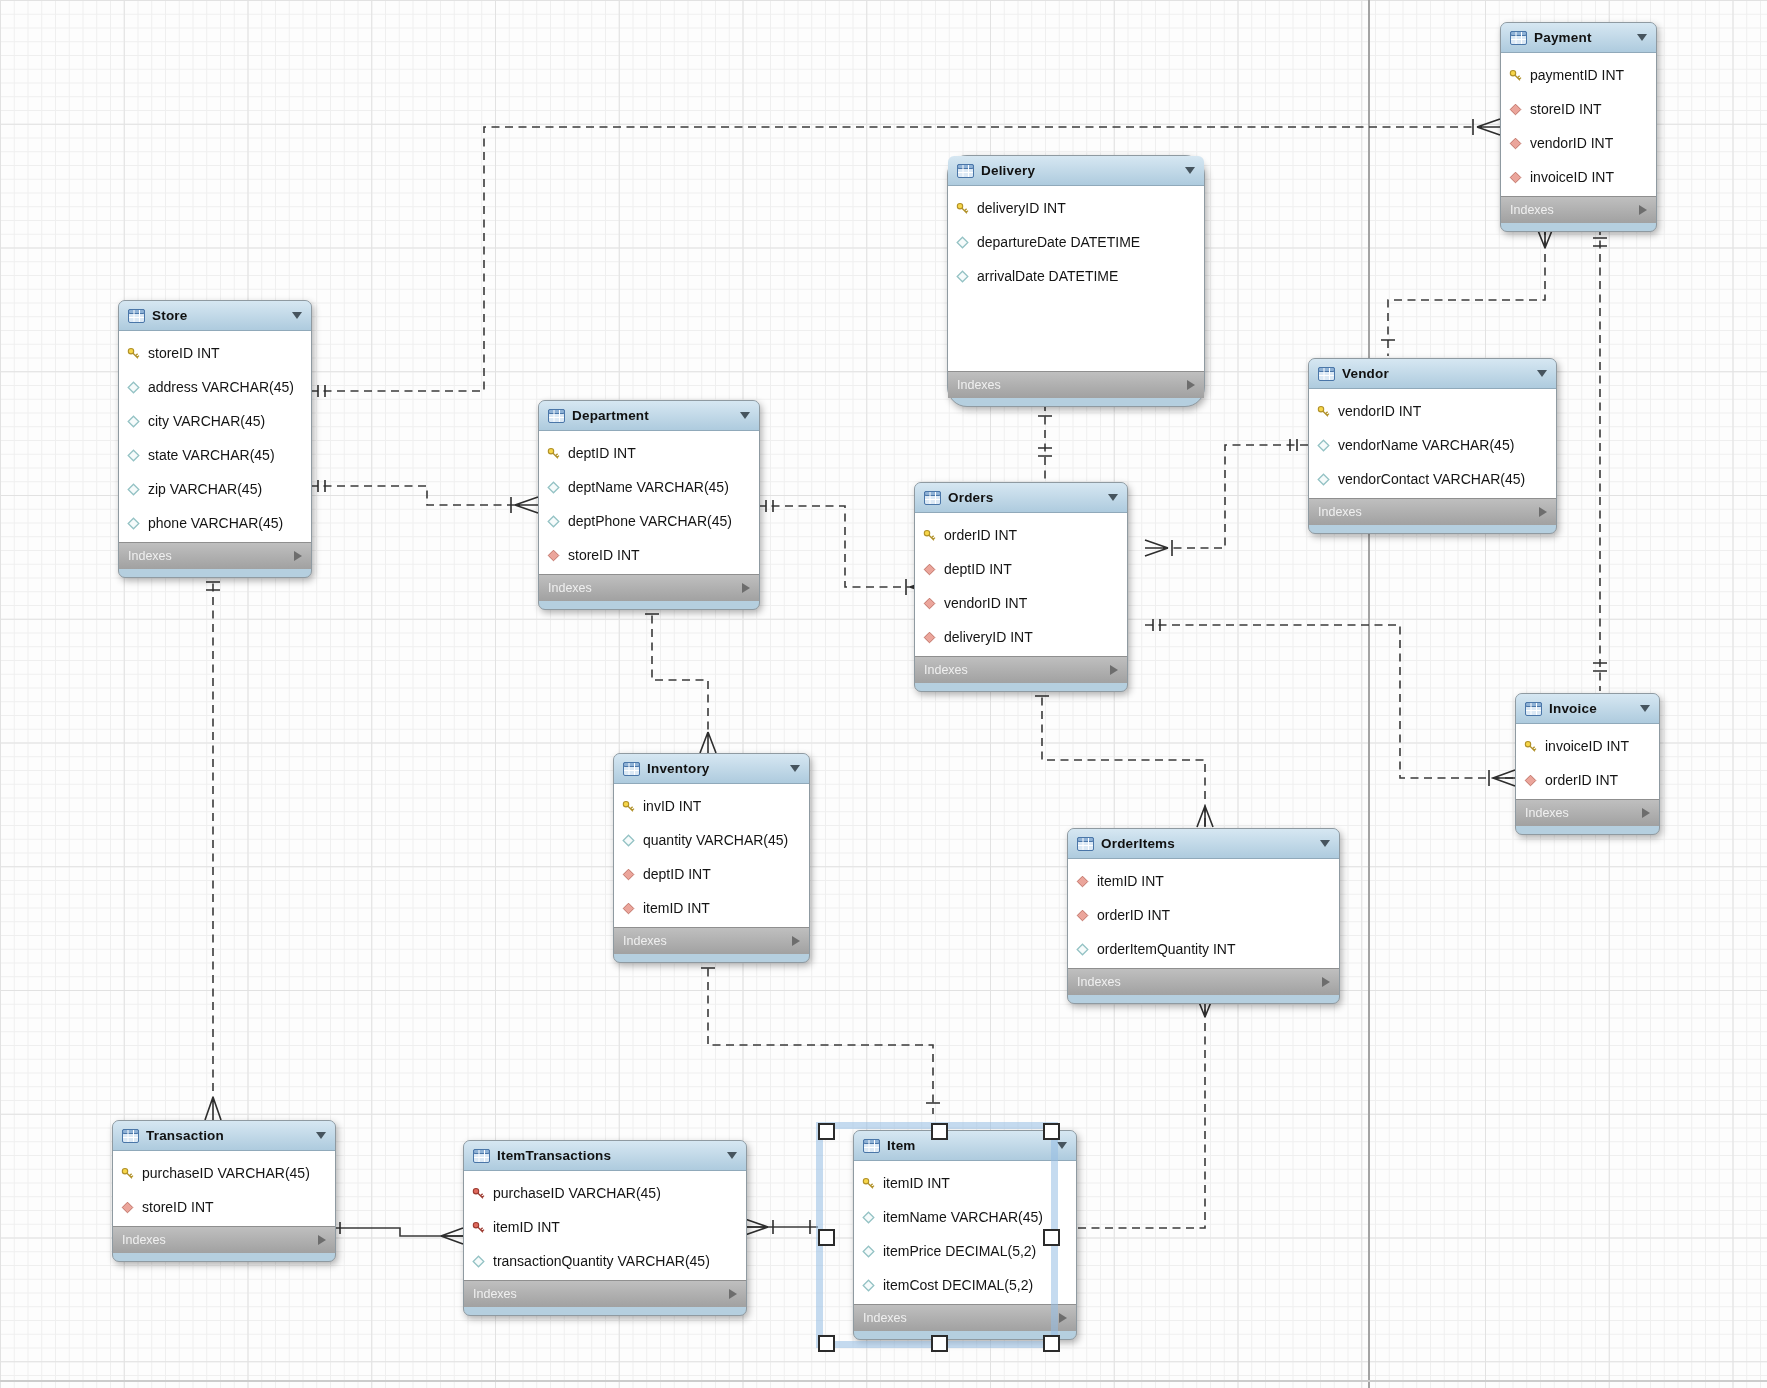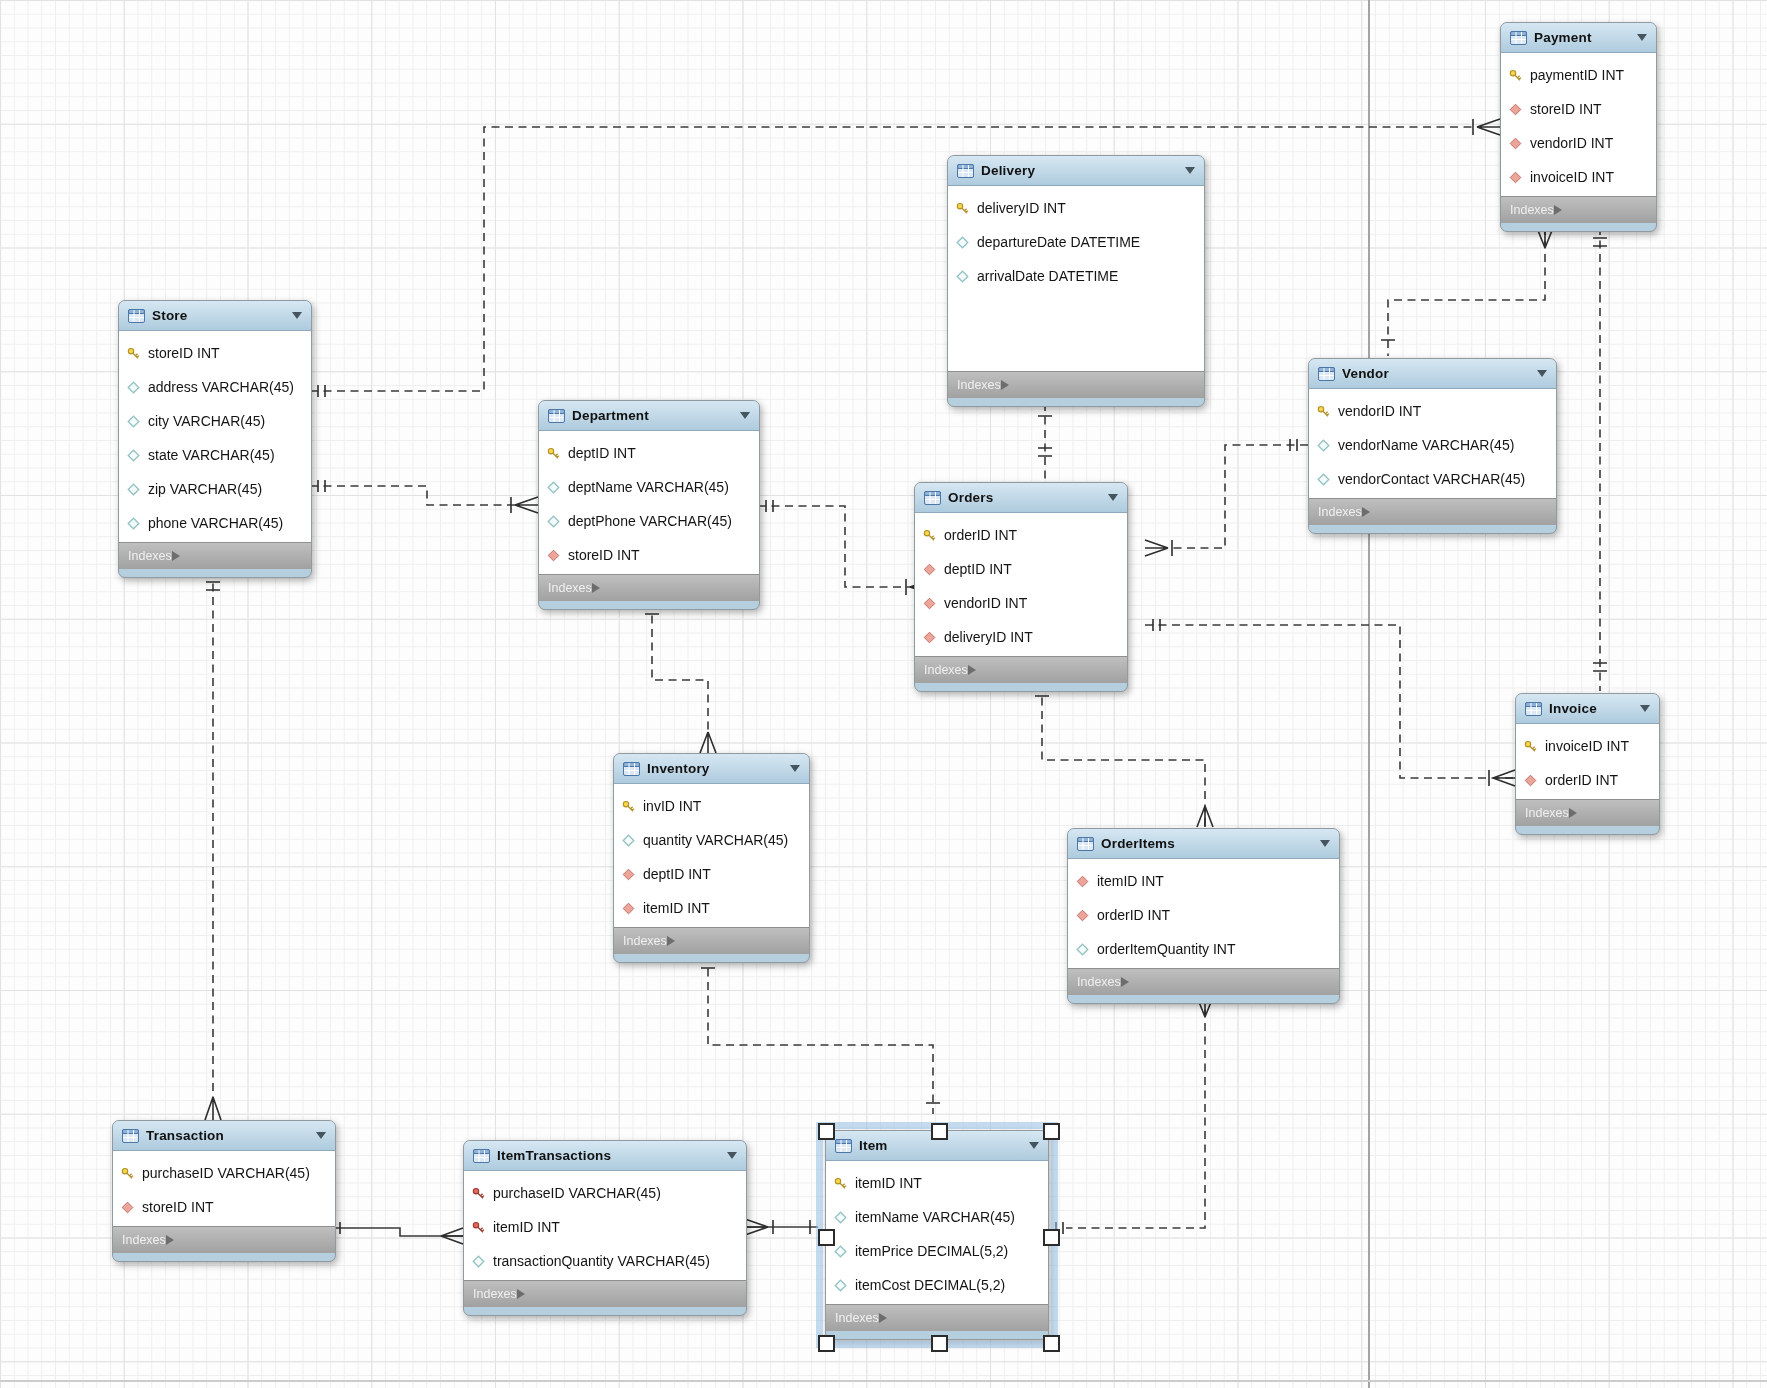--- a/index.html
+++ b/index.html
@@ -33,21 +33,21 @@
     height:29px;display:flex;align-items:center;gap:7px;padding:0 9px;
     background:linear-gradient(#d6e7f2,#aecbde);
     border-bottom:1px solid #90a9ba;border-radius:6px 6px 0 0;
   }
   .etitle{font-size:13.5px;font-weight:bold;color:#111;letter-spacing:.2px;}
   .collapse-tri{margin-left:auto;width:0;height:0;border-left:5.5px solid transparent;border-right:5.5px solid transparent;border-top:7px solid #46545e;}
   .ebody{background:#ffffff;padding:5px 0 2px 0;}
   .erow{height:34px;display:flex;align-items:center;gap:8px;padding:0 8px;font-size:14px;color:#141414;white-space:nowrap;}
   .colicon{flex:0 0 13px;height:13px;display:inline-block;}
   .efoot{
-    height:26px;display:flex;align-items:center;padding:0 9px;
+    height:26px;display:flex;align-items:center;justify-content:space-between;padding:0 9px;
     background:linear-gradient(#bfbfbf,#a1a1a1);border-top:1px solid #8f8f8f;
     color:#f0f0f0;font-size:12.5px;
   }
   .expand-tri{width:0;height:0;border-top:5.5px solid transparent;border-bottom:5.5px solid transparent;border-left:8px solid #6d6d6d;}
   .sel-ring{position:absolute;border:7px solid rgba(150,190,228,.55);z-index:1;}
   .sel-handle{position:absolute;width:13px;height:13px;background:#ffffff;border:2px solid #2b2b2b;z-index:3;}
 </style>
 </head>
 <body>
 
@@ -170,21 +170,21 @@
                 <polygon points="6.5,1.2 11.8,6.5 6.5,11.8 1.2,6.5" fill="#eba59b" stroke="#bf6f63" stroke-width="1"></polygon>
               </svg></span>
             <span>invoiceID INT</span>
           </div>
         </div>
         <div class="efoot">
           <span>Indexes</span>
           <span class="expand-tri"></span>
         </div>
       </div>
-      <div class="etable" style="left: 947px; top: 155px; width: 256px;">
+      <div class="etable" style="left: 947px; top: 155px; width: 256px; border-radius: 20px;">
         <div class="ehead">
           <span class="colicon" style="flex-basis: 17px;"><svg width="17" height="14" viewBox="0 0 17 14">
               <rect x="0.5" y="0.5" width="16" height="13" rx="1.5" fill="#dcE9f5" stroke="#4a76a8"></rect>
               <rect x="0.5" y="0.5" width="16" height="4" rx="1.5" fill="#8fb2d6" stroke="#4a76a8"></rect>
               <path d="M6 1 V13 M11.5 1 V13 M1 8.5 H16" stroke="#ffffff" stroke-width="1"></path>
             </svg></span>
           <span class="etitle">Delivery</span>
           <span class="collapse-tri"></span>
         </div>
         <div class="ebody" style="padding-bottom: 78px;">
@@ -555,21 +555,21 @@
               </svg></span>
             <span>transactionQuantity VARCHAR(45)</span>
           </div>
         </div>
         <div class="efoot">
           <span>Indexes</span>
           <span class="expand-tri"></span>
         </div>
       </div>
       <div class="sel-ring" style="left: 816px; top: 1122px; width: 228px; height: 212px;"></div>
-      <div class="etable" id="selected-table" style="left: 825px; top: 1130px; width: 222px;">
+      <div class="etable" id="selected-table" style="left: 853px; top: 1130px; width: 222px;">
         <div class="ehead">
           <span class="colicon" style="flex-basis: 17px;"><svg width="17" height="14" viewBox="0 0 17 14">
               <rect x="0.5" y="0.5" width="16" height="13" rx="1.5" fill="#dcE9f5" stroke="#4a76a8"></rect>
               <rect x="0.5" y="0.5" width="16" height="4" rx="1.5" fill="#8fb2d6" stroke="#4a76a8"></rect>
               <path d="M6 1 V13 M11.5 1 V13 M1 8.5 H16" stroke="#ffffff" stroke-width="1"></path>
             </svg></span>
           <span class="etitle">Item</span>
           <span class="collapse-tri"></span>
         </div>
         <div class="ebody">

